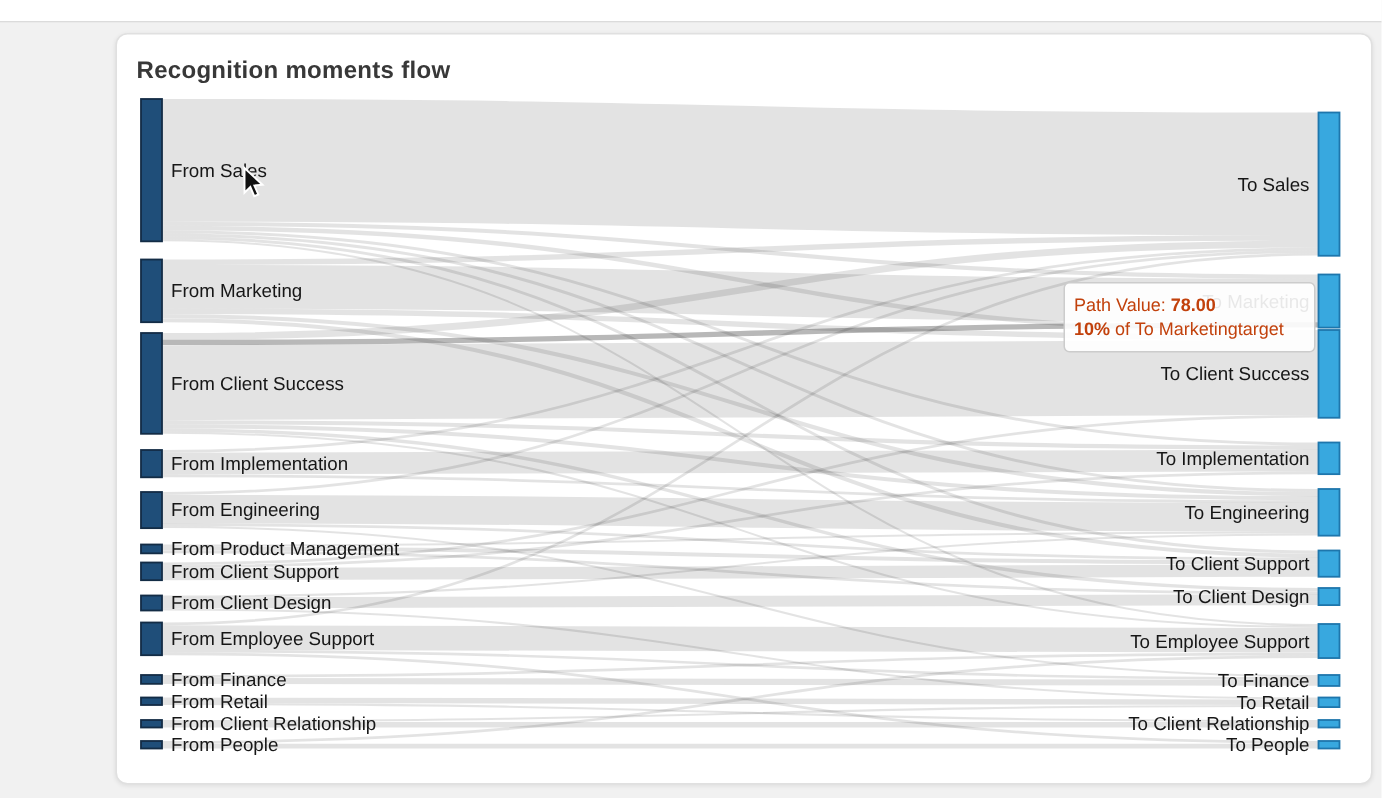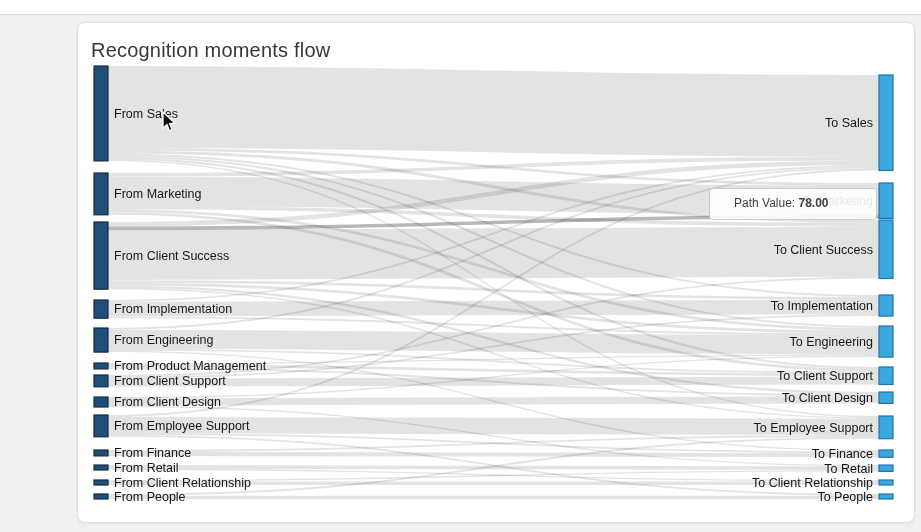--- a/index.html
+++ b/index.html
@@ -14,29 +14,29 @@
     background:#ffffff;border-bottom:1px solid #dbdbdb;
   }
   .card{
     position:absolute;left:77px;top:22px;width:838px;height:501px;
     background:#ffffff;border:1px solid #e0e0e0;border-radius:8px;
     box-shadow:0 1px 3px rgba(0,0,0,0.08);
     box-sizing:border-box;
   }
   .card-title{
     position:absolute;left:91px;top:39px;
-    font-size:20px;font-weight:normal;color:#383838;letter-spacing:.2px;
+    font-size:16px;font-weight:bold;color:#383838;letter-spacing:.2px;
   }
   #sankey-svg{position:absolute;left:0;top:0;width:921px;height:532px;}
   .tooltip{
     position:absolute;left:709px;top:188px;width:168px;box-sizing:border-box;
     background:rgba(255,255,255,0.90);
     border:1px solid #cccccc;border-radius:4px;
-    padding:7px 10px 7px 24px;
-    font-size:12px;line-height:15.5px;color:#404040;
+    padding:7px 10px 7px 6px;
+    font-size:12px;line-height:15.5px;color:#c2410c;
     z-index:5;
   }
   .tooltip b{font-weight:bold;}
   .node-label{font-size:12.5px;fill:#161616;}
   .cursor{position:absolute;left:160px;top:110px;z-index:6;}
 </style>
 </head>
 <body>
 
 <div class="topbar"></div>
@@ -140,17 +140,18 @@
     <rect x="879" y="465" width="14" height="6.4" fill="#38A8DF" stroke="#1E76AC" stroke-width="1.2"></rect>
     <text class="node-label" y="472.5" x="873" text-anchor="end">To Retail</text>
     <rect x="879" y="480" width="14" height="5.0" fill="#38A8DF" stroke="#1E76AC" stroke-width="1.2"></rect>
     <text class="node-label" y="486.8" x="873" text-anchor="end">To Client Relationship</text>
     <rect x="879" y="494" width="14" height="5.0" fill="#38A8DF" stroke="#1E76AC" stroke-width="1.2"></rect>
     <text class="node-label" y="500.8" x="873" text-anchor="end">To People</text>
   </svg>
 
 <div class="tooltip">
   <div><span>Path Value: </span><b>78.00</b></div>
+  <div><b>10%</b><span> of To Marketingtarget</span></div>
 </div>
 
 <svg class="cursor" width="20" height="24" viewBox="0 0 20 24">
   <path d="M3,2 L3,18.5 L6.9,14.7 L9.5,20.8 L12.2,19.6 L9.6,13.7 L15,13.2 Z" fill="#111111" stroke="#ffffff" stroke-width="1.3"></path>
 </svg>
 
 </body></html>

